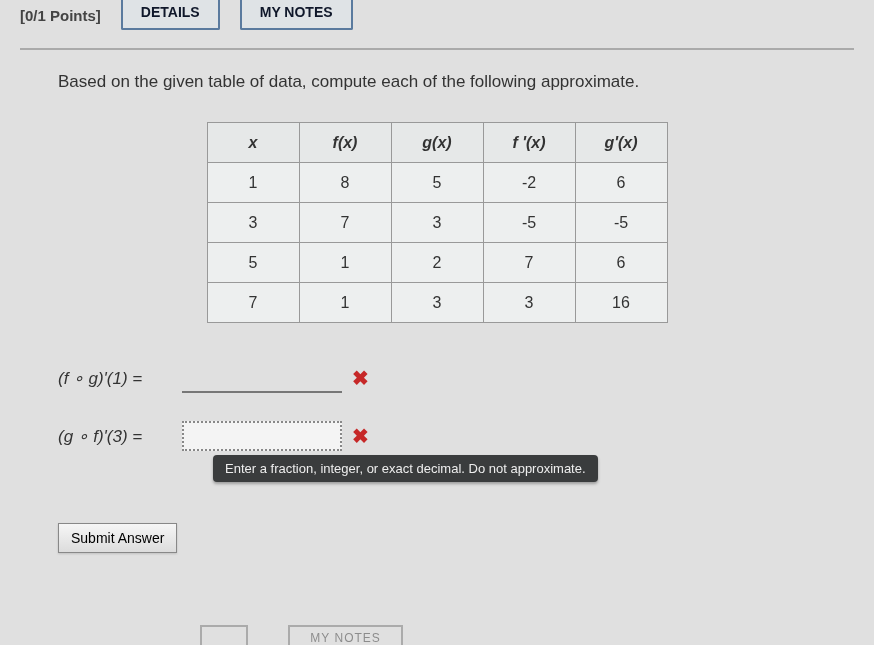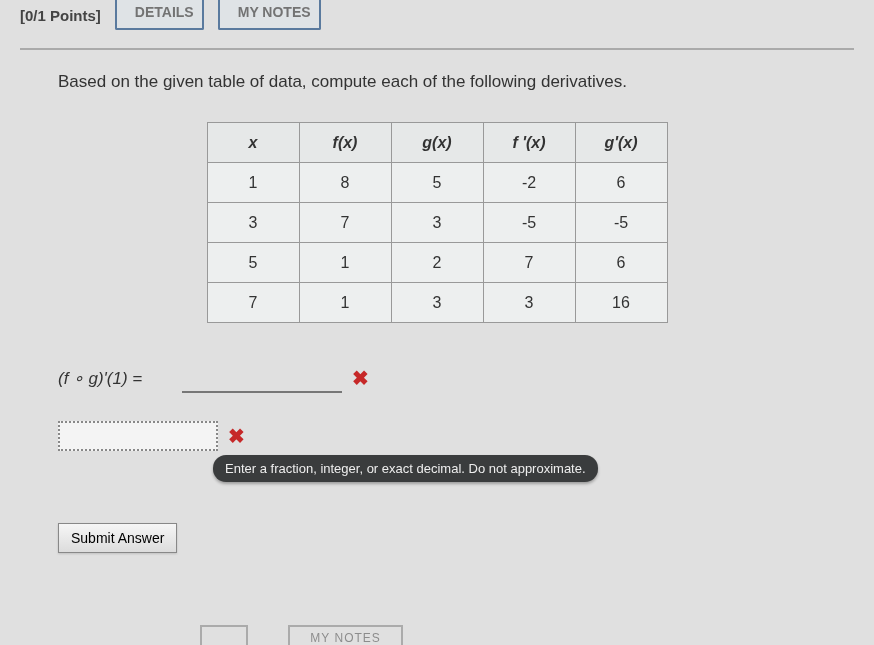--- a/index.html
+++ b/index.html
@@ -10,33 +10,33 @@
       height: 645px;
       position: relative;
       color: #333;
     }
     .container {
       padding: 0 20px;
     }
     .header-row {
       display: flex;
       align-items: center;
-      gap: 14px;
+      gap: 20px;
       padding-top: 0;
     }
     .points-label {
       font-weight: bold;
       color: #444;
       font-size: 15px;
     }
     .header-btn {
       border: 2px solid #5a7a9e;
       background: #dfe3e6;
-      color: #737373;
-      padding: 4px 8px 8px 18px;
+      color: #0f172a;
+      padding: 4px 18px 8px 18px;
       font-weight: bold;
       font-size: 14px;
       border-top: none;
       border-radius: 0 0 2px 2px;
       cursor: pointer;
       font-family: inherit;
     }
     .divider {
       border-top: 2px solid #aaa;
       margin: 18px 0 22px 0;
@@ -103,21 +103,21 @@
     .tooltip {
       position: absolute;
       left: 155px;
       top: 34px;
       background: #3a3c3d;
       color: #eee;
       font-size: 13px;
       padding: 6px 12px;
       white-space: nowrap;
       font-style: normal;
-      border-radius: 13px;
+      border-radius: 4px;
       box-shadow: 0 2px 3px rgba(0,0,0,0.3);
     }
     .submit-btn {
       margin: 44px 1px 0 38px;
       border: 1px solid #888;
       background: linear-gradient(#f6f6f6, #dcdcdc);
       padding: 6px 12px;
       font-size: 14px;
       cursor: pointer;
       font-family: inherit;
@@ -146,21 +146,21 @@
 <div class="container">
 
   <div class="header-row">
     <span class="points-label">[0/1 Points]</span>
     <button class="header-btn">DETAILS</button>
     <button class="header-btn">MY NOTES</button>
   </div>
 
   <div class="divider"></div>
 
-  <div class="prompt">Based on the given table of data, compute each of the following derivatives.</div>
+  <div class="prompt">Based on the given table of data, compute each of the following approximate.</div>
 
   <div class="table-wrap">
     <table>
       <tbody>
           <tr>
         <th><span class="ital">x</span></th>
         <th><span class="ital">f(x)</span></th>
         <th><span class="ital">g(x)</span></th>
         <th><span class="ital">f '(x)</span></th>
         <th><span class="ital">g'(x)</span></th>
@@ -198,20 +198,21 @@
   </div>
 
   <div class="question-block">
     <div class="q-row">
       <span class="q-label">(f ∘ g)'(1) =</span>
       <input class="answer-input" value="" style="">
       <span class="x-mark">✖</span>
     </div>
 
     <div class="q-row">
+      <span class="q-label">(g ∘ f)'(3) =</span>
       <input class="answer-input active" value="" style="">
       <span class="x-mark">✖</span>
       <div class="tooltip">Enter a fraction, integer, or exact decimal. Do not approximate.</div>
     </div>
   </div>
 
   <button class="submit-btn">Submit Answer</button>
 
 </div>
 

